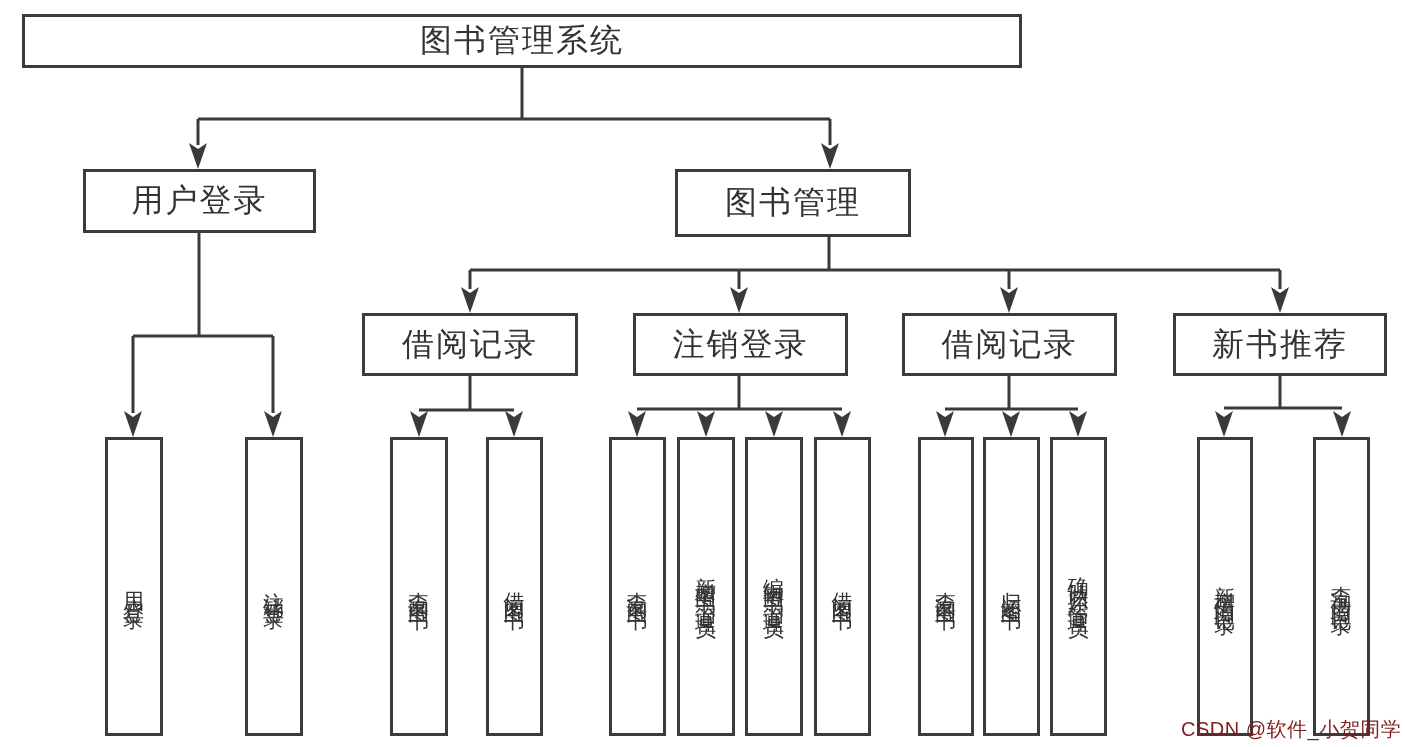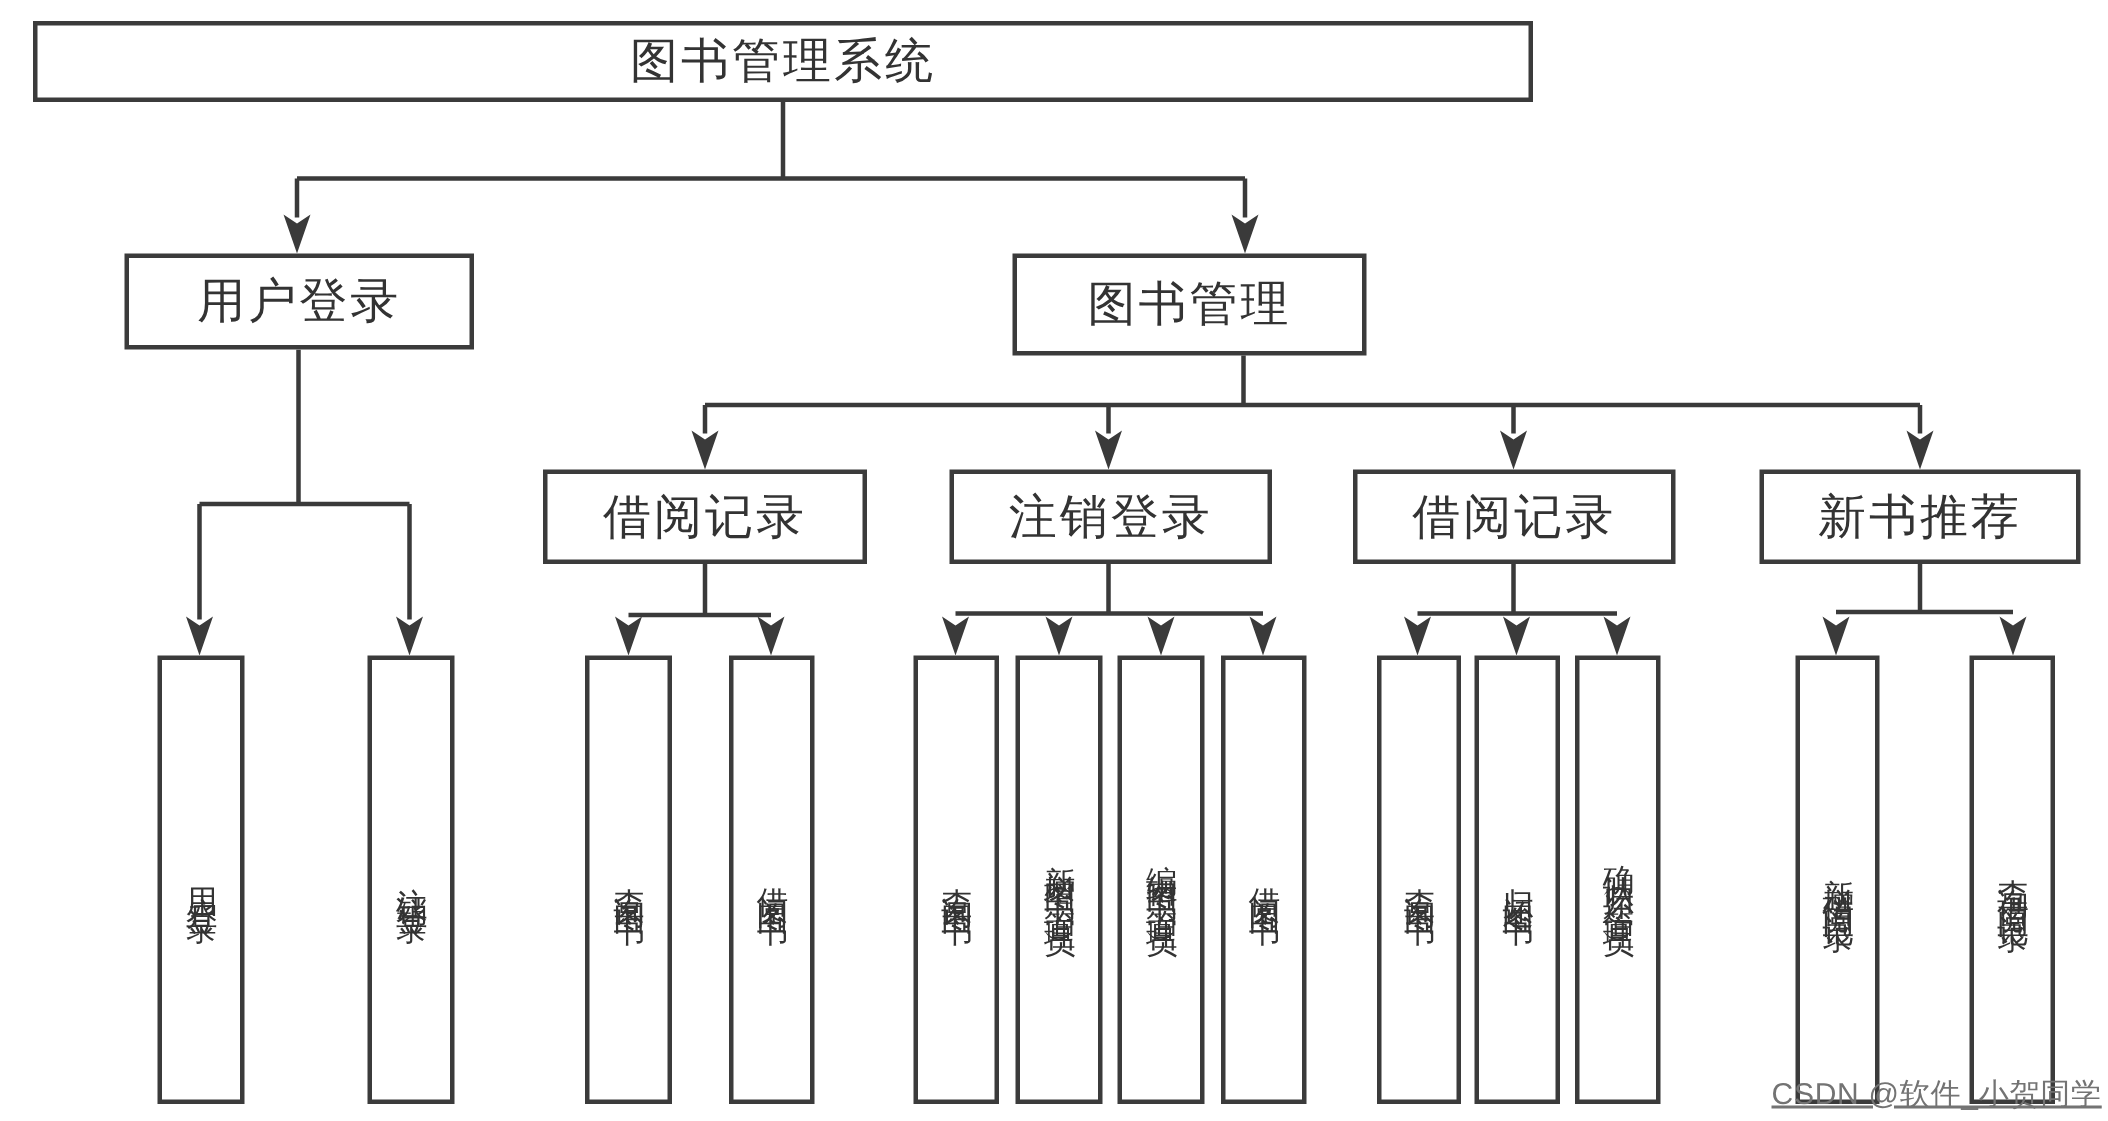--- a/index.html
+++ b/index.html
@@ -46,24 +46,23 @@
     letter-spacing: 6px;
     line-height: 1.1;
     color: #333333;
   }
   #watermark {
     position: absolute;
     left: 1181px;
     top: 716px;
     font-size: 20px;
     letter-spacing: 0.5px;
-    color: #737373;
+    color: #7f1d1d;
     white-space: nowrap;
     z-index: 10;
-    text-decoration: underline;
   }
 </style>
 </head>
 <body>
 
 <div id="canvas">
 
   <svg id="connectors" viewBox="0 0 1405 747" xmlns="http://www.w3.org/2000/svg">
     <defs>
       <polygon id="arw" points="-9,-26 0,-20 9,-26 0,0" fill="#3a3a3a"></polygon>

